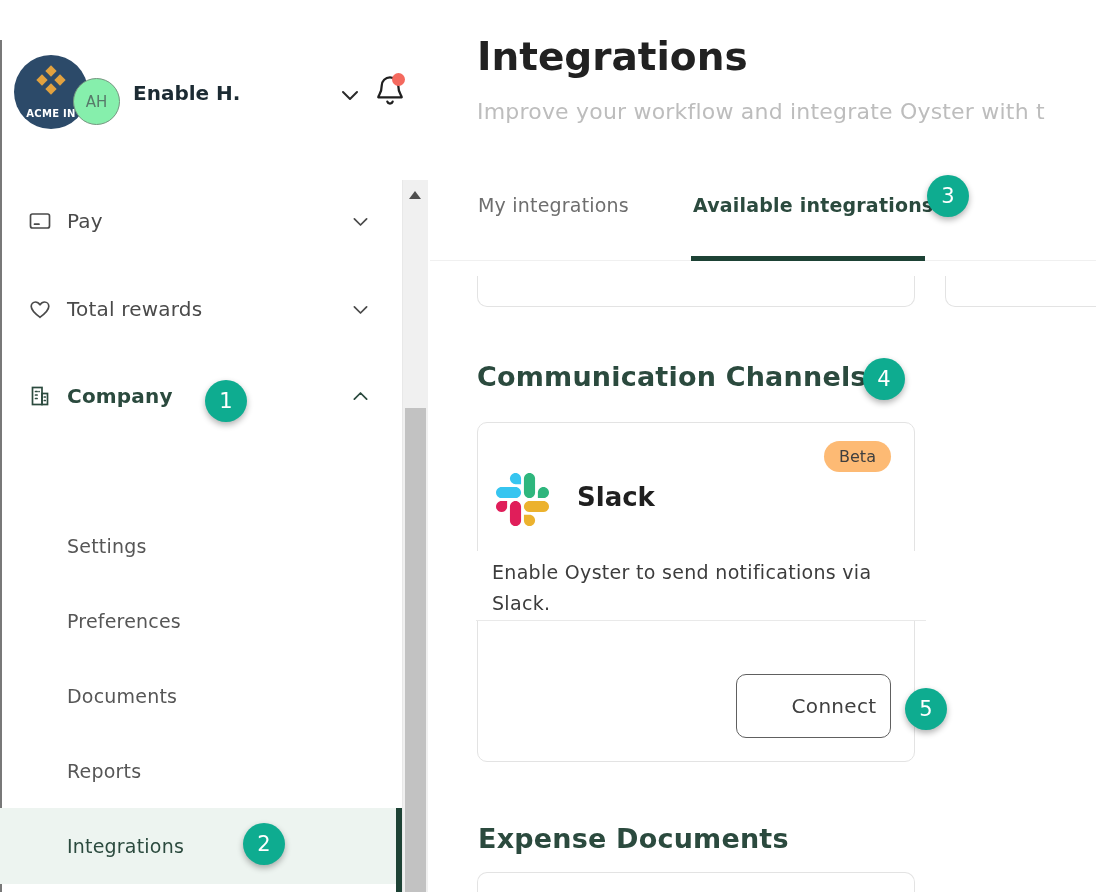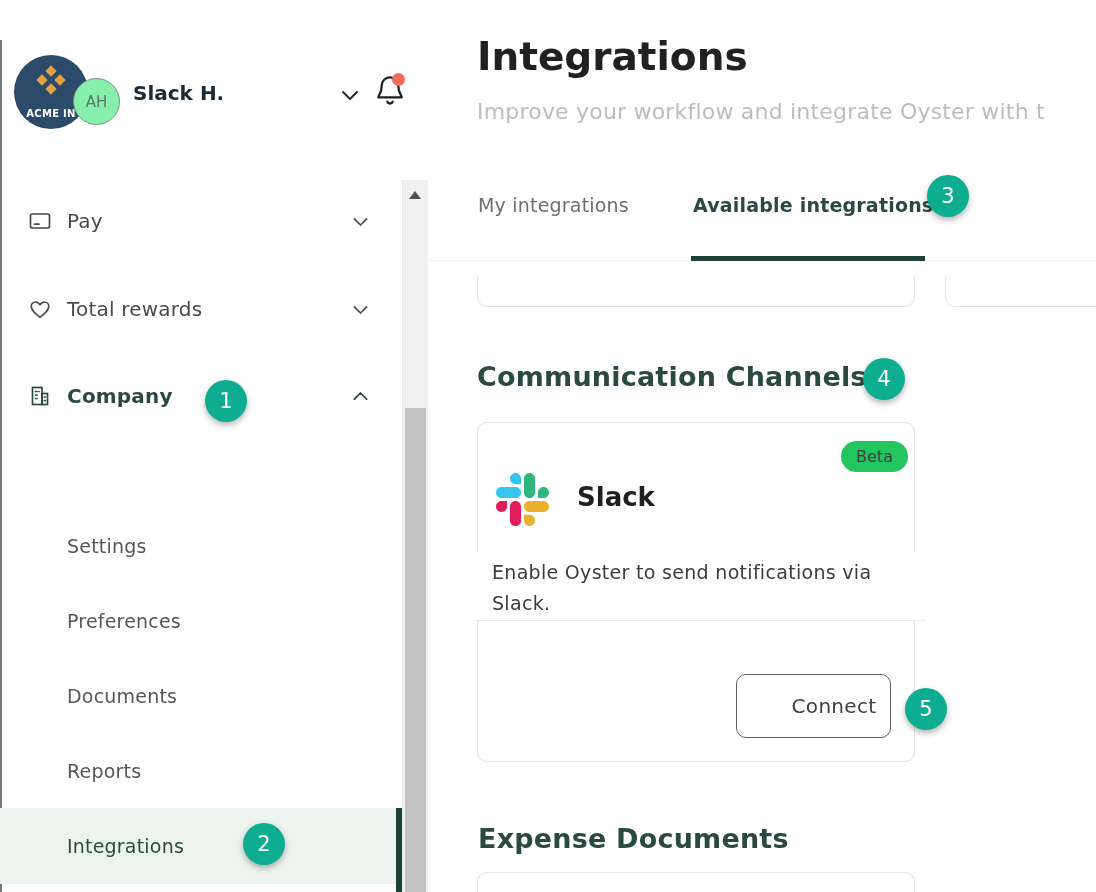--- a/index.html
+++ b/index.html
@@ -64,21 +64,21 @@
                          border-radius:0 0 10px 10px; background:#fff; }
   .pcb-a { left:47px; width:438px; }
   .pcb-b { left:515px; width:220px; }
 
   .section-heading { position:absolute; font-size:27px; font-weight:bold; color:#2b4a3e; letter-spacing:.2px; }
   .heading-comm { left:47px; top:361px; }
   .heading-expense { left:48px; top:823px; }
 
   .slack-card { position:absolute; left:47px; top:422px; width:438px; height:340px;
                 border:1px solid #e3e3e3; border-radius:10px; background:#fff; }
-  .beta-pill { position:absolute; left:363px; top:18px; width:67px; height:31px; background:#22c55e;
+  .beta-pill { position:absolute; left:346px; top:18px; width:67px; height:31px; background:#fdba74;
                border-radius:16px; display:flex; align-items:center; justify-content:center;
                font-size:16px; color:#3f3f3f; }
   .slack-logo { position:absolute; left:18px; top:50px; width:53px; height:53px; }
   .slack-title { position:absolute; left:99px; top:59px; font-size:26px; font-weight:bold; color:#1f1f1f; }
   .card-desc { position:absolute; left:-2px; top:128px; width:450px; height:70px; background:#fff;
                border-bottom:1px solid #e9e9e9; padding:6px 0 0 16px; font-size:19px; line-height:31px;
                color:#3c3c3c; letter-spacing:.3px; }
   .card-desc .desc-inner { display:block; width:428px; }
   .connect-btn { position:absolute; left:258px; top:251px; width:155px; height:64px; background:#fff;
                  border:1px solid #606060; border-radius:10px; font-size:20px; color:#3f3f3f;
@@ -114,21 +114,21 @@
           <span class="d-right"></span>
           <span class="d-bottom"></span>
       </div>
       <div class="logo-text">ACME IN</div>
     </div>
 
     <div class="avatar">
       <span>AH</span>
     </div>
 
-    <div class="user-name">Slack H.</div>
+    <div class="user-name">Enable H.</div>
 
     <div class="hdr-chevron">
       <svg viewBox="0 0 24 24" fill="none" stroke="currentColor" stroke-width="2" stroke-linecap="round" stroke-linejoin="round">
           <path d="M5 9l7 7 7-7"></path>
         </svg>
     </div>
 
     <div class="bell">
       <svg viewBox="0 0 24 26" fill="none" stroke="currentColor" stroke-width="1.7" stroke-linecap="round" stroke-linejoin="round">
         <path d="M12 3.5a6.2 6.2 0 0 0-6.2 6.2c0 6.3-2.6 6.8-2.6 8.8h17.6c0-2-2.6-2.5-2.6-8.8A6.2 6.2 0 0 0 12 3.5z"></path>

